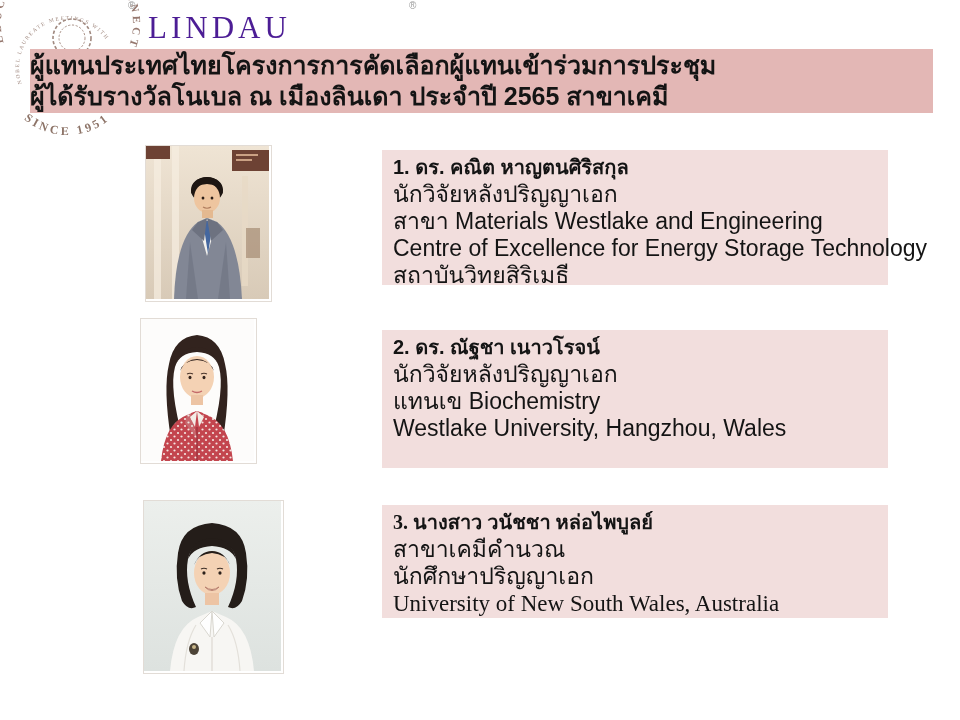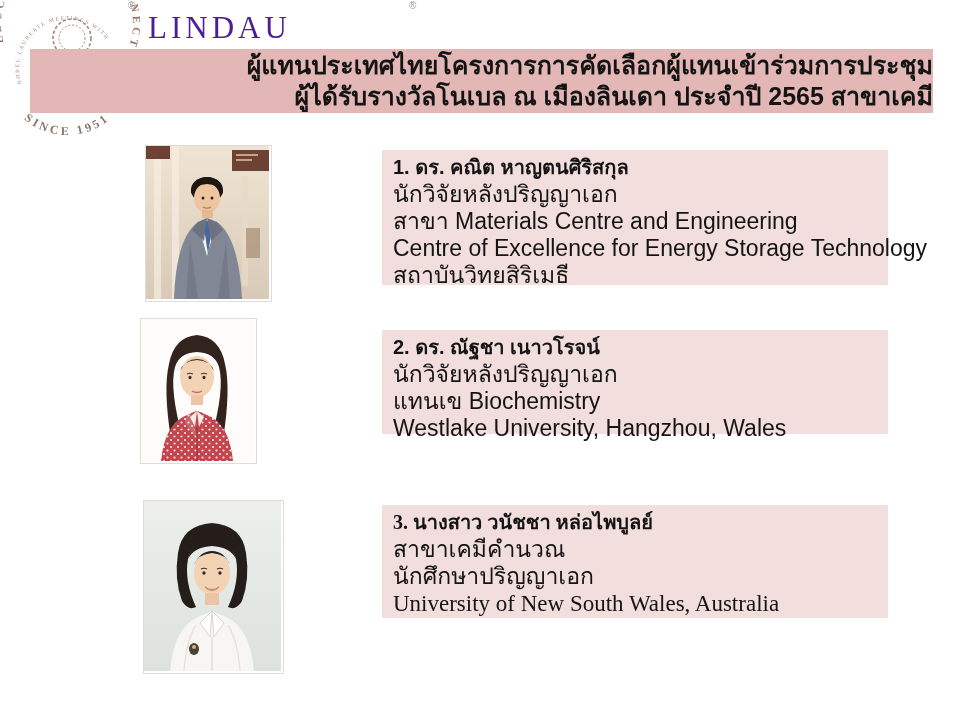--- a/index.html
+++ b/index.html
@@ -14,34 +14,34 @@
   .reg-2{left:409px;top:0px;}
 
   
   .wordmark{position:absolute;left:148px;top:10px;z-index:3;
     font-family:"Liberation Serif","DejaVu Serif",serif;
     font-size:31px;color:#4c1d95;letter-spacing:4px;font-weight:500;}
 
   
   .banner{position:absolute;left:30px;top:49px;width:903px;height:64px;
     background:#e3b7b5;z-index:2;display:flex;flex-direction:column;
-    justify-content:center;align-items:flex-end;}
+    justify-content:center;align-items:flex-start;}
   .banner .t-line{font-size:25px;font-weight:bold;color:#141414;
     line-height:31px;white-space:nowrap;text-align:center;}
 
   
   .photo{position:absolute;border:1px solid #e2dcd6;background:#fff;z-index:2;}
   .photo svg{display:block;}
   .info-box{position:absolute;left:382px;width:506px;background:#f2dedd;
     z-index:2;padding:4px 0 0 11px;box-sizing:border-box;}
   .info-box .line{font-size:23px;color:#141414;line-height:27px;white-space:nowrap;}
   .info-box .name{font-size:20px;font-weight:bold;}
 
   .box-1{top:150px;height:135px;}
-  .box-2{top:330px;height:104px;}
+  .box-2{top:330px;height:138px;}
   .box-3{top:505px;height:113px;font-family:Liberation Serif, serif;}
   .photo-1{left:145px;top:145px;width:125px;height:155px;}
   .photo-2{left:140px;top:318px;width:115px;height:144px;}
   .photo-3{left:143px;top:500px;width:139px;height:172px;}
 </style>
 </head>
 <body>
 
 <div class="slide">
 
@@ -111,21 +111,21 @@
       <path d="M59,75 L64,75 L66,82 L62,108 L58,82 Z" fill="#44679f"></path>
       <path d="M52,76 L61,72 L58,95 L46,84 Z" fill="#6d7280"></path>
       <path d="M71,76 L61,72 L65,95 L77,84 Z" fill="#6d7280"></path>
       <path d="M40,153 L44,96 L52,153 Z" fill="#6d7280" opacity="0.6"></path>
       <path d="M84,153 L80,96 L72,153 Z" fill="#6d7280" opacity="0.6"></path>
     </svg>
   </div>
   <div class="info-box box-1">
     <div class="line name">1. ดร. คณิต หาญตนศิริสกุล</div>
     <div class="line">นักวิจัยหลังปริญญาเอก</div>
-    <div class="line">สาขา Materials Centre and Engineering</div>
+    <div class="line">สาขา Materials Westlake and Engineering</div>
     <div class="line">Centre of Excellence for Energy Storage Technology</div>
     <div class="line">สถาบันวิทยสิริเมธี</div>
   </div>
 
   <div class="photo photo-2">
     <svg width="113" height="142" viewBox="0 0 113 142">
       <defs>
         <pattern id="redpat" width="7" height="7" patternUnits="userSpaceOnUse">
           <rect width="7" height="7" fill="#c3454e"></rect>
           <circle cx="2" cy="2" r="1.1" fill="#f4e6e2"></circle>

